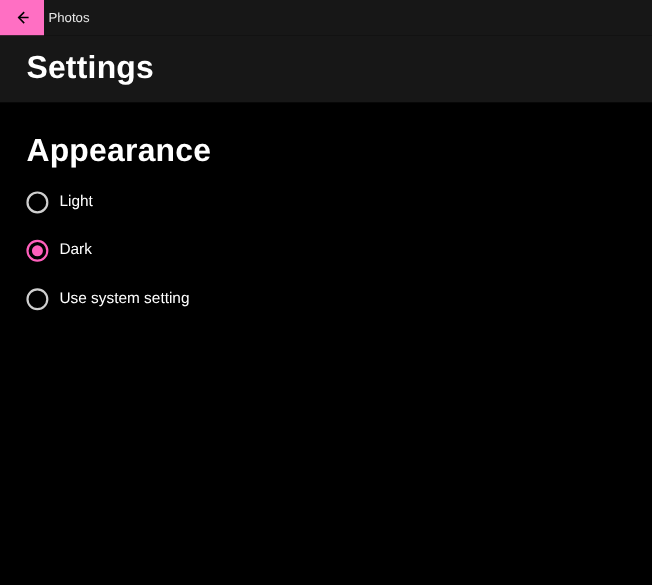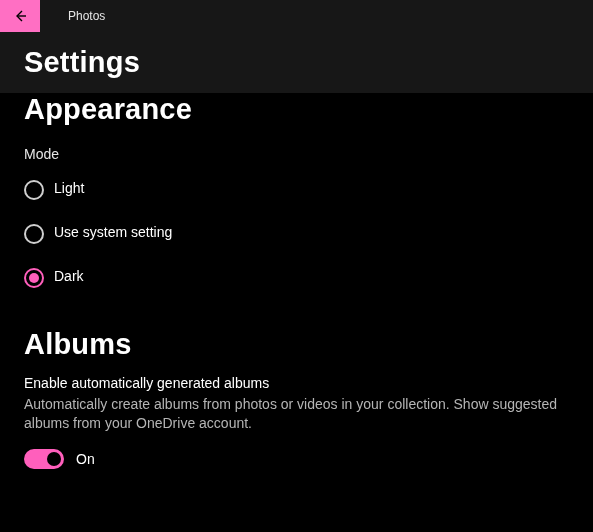--- a/index.html
+++ b/index.html
@@ -24,40 +24,41 @@
     .back-btn {
       width: 40px;
       height: 32px;
       background: #ff6fc3;
       display: flex;
       align-items: center;
       justify-content: center;
       cursor: pointer;
     }
     .app-name {
-      padding-left: 28px;
+      padding-left: 4px;
       font-size: 12px;
       color: #e6e6e6;
     }
     .header {
       padding: 14px 24px 14px 24px;
       background: #171717;
     }
     .page-title {
       font-size: 29px;
       font-weight: 700;
       letter-spacing: 0.2px;
     }
     .content {
       padding: 0 24px;
       background: #000;
     }
     .section-title {
       font-size: 29px;
       font-weight: 600;
+      margin-top: 28px;
       margin-bottom: 20px;
       letter-spacing: 0.2px;
     }
     .group-label {
       font-size: 14px;
       color: #e6e6e6;
       margin-bottom: 18px;
     }
     .radio-row {
       display: flex;
@@ -145,46 +146,32 @@
 </div>
 
 <div class="header">
   <h1 class="page-title">Settings</h1>
 </div>
 
 <div class="content">
 
   <h2 class="section-title">Appearance</h2>
 
-  <div class="group-label">Mode</div>
 
   <div class="radio-row">
     <div class="radio-outer"></div>
     <div class="radio-label">Light</div>
-  </div>
-
-  <div class="radio-row">
-    <div class="radio-outer"></div>
-    <div class="radio-label">Use system setting</div>
   </div>
 
   <div class="radio-row">
     <div class="radio-outer selected">
       <div class="radio-inner"></div>
     </div>
     <div class="radio-label">Dark</div>
   </div>
 
-  <div class="albums-section">
-    <h2 class="section-title">Albums</h2>
+  <div class="radio-row">
+    <div class="radio-outer"></div>
+    <div class="radio-label">Use system setting</div>
+  </div>
 
-    <div class="setting-label">Enable automatically generated albums</div>
-    <div class="setting-desc">Automatically create albums from photos or videos in your collection. Show suggested albums from your OneDrive account.</div>
-
-    <div class="toggle-row">
-      <div class="toggle">
-        <div class="toggle-knob"></div>
-      </div>
-      <div class="toggle-state">On</div>
-    </div>
-  </div>
 
 </div>
 
 </body></html>

